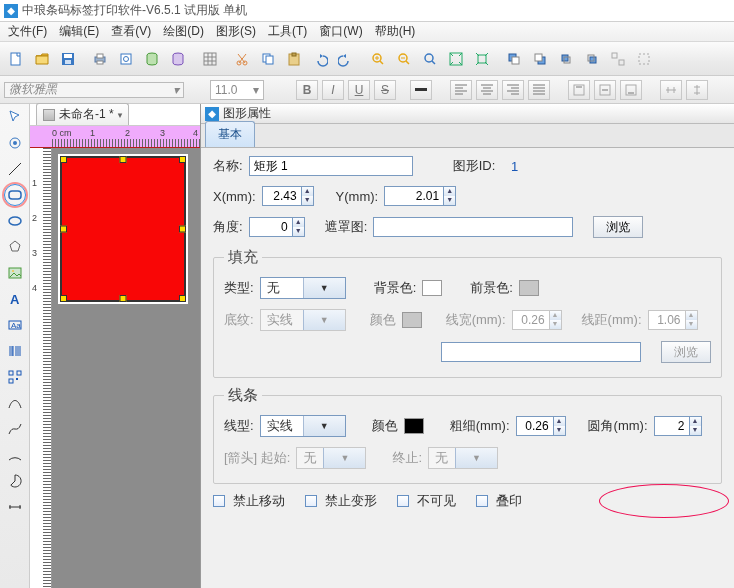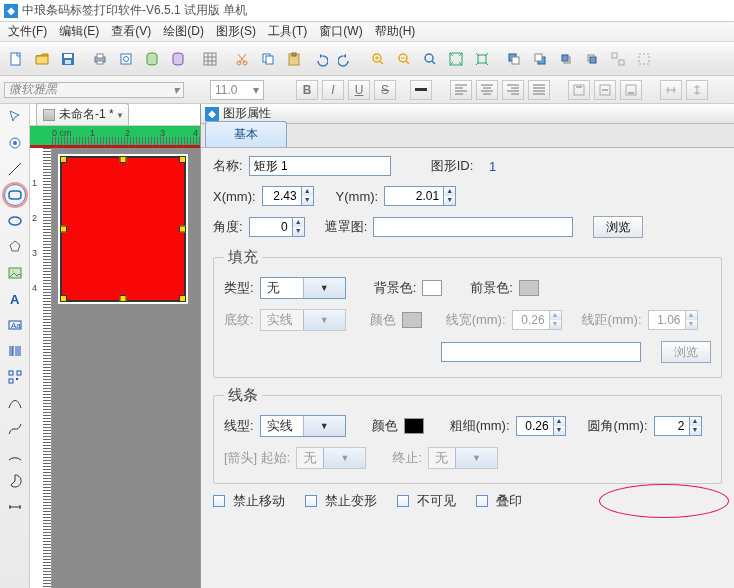--- a/index.html
+++ b/index.html
@@ -30,21 +30,21 @@
   .main { display:flex; height: calc(588px - 22px - 20px - 34px - 28px); }
   .toolbox { width: 30px; background: linear-gradient(#f7f7f7,#e9e9e9); border-right:1px solid #ccc; display:flex; flex-direction:column; align-items:center; padding-top:2px; gap:4px; }
   .tool { width:22px; height:22px; border:1px solid transparent; display:flex; align-items:center; justify-content:center; border-radius:2px; }
   .tool.selected { border:1px solid #3b8ee0; box-shadow:0 0 0 2px rgba(255,0,0,0.4); border-radius:50%; }
   .tool svg { width:16px; height:16px; }
 
   .canvas-col { width: 170px; display:flex; flex-direction:column; background:#8c8c8c; }
   .tabrow { height:22px; background:linear-gradient(#fafafa,#e2e2e2); display:flex; align-items:flex-end; padding-left:6px; border-bottom:1px solid #ccc;text-align:center; }
   .doc-tab { display:flex; align-items:center; gap:4px; padding:2px 6px; background:linear-gradient(#fff,#eee); border:1px solid #b8b8b8; border-bottom:none; border-radius:3px 3px 0 0; font-size:12px; }
   .doc-tab .dicon { width:12px; height:12px; background:linear-gradient(#ddd,#bbb); border:1px solid #999; }
-  .ruler-top { height:22px; background:#22c55e; position:relative; overflow:hidden; border-bottom:3px solid #b91c1c;}
+  .ruler-top { height:22px; background:#f0abfc; position:relative; overflow:hidden; border-bottom:1px solid #b91c1c;}
   .ruler-left { width:22px; background:#fff; position:relative; overflow:hidden; border-right:1px solid #999;}
   .ruler-top::after, .ruler-left::after { content:""; position:absolute; inset:0; }
   .canvas-wrap { display:flex; flex:1; }
   .canvas-area { flex:1; background:#8c8c8c; position:relative; }
   .page { position:absolute; left:6px; top:6px; width:130px; height:150px; background:#fff; box-shadow:none; }
   .rect-obj { position:absolute; left:2px; top:2px; width:126px; height:146px; background:#f90606; border:2px solid #333; }
   .handle { position:absolute; width:7px; height:7px; background:#ffde00; border:1px solid #333; }
   .h-nw{left:-2px;top:-2px}.h-n{left:50%;top:-2px;transform:translateX(-50%)}.h-ne{right:-2px;top:-2px}
   .h-w{left:-2px;top:50%;transform:translateY(-50%)}.h-e{right:-2px;top:50%;transform:translateY(-50%)}
   .h-sw{left:-2px;bottom:-2px}.h-s{left:50%;bottom:-2px;transform:translateX(-50%)}.h-se{right:-2px;bottom:-2px}
@@ -55,32 +55,32 @@
   .ticks { position:absolute; left:0; right:0; bottom:0; height:8px; 
     background: repeating-linear-gradient(90deg,#666,#666 1px,transparent 1px,transparent 3px); }
   .ticks-v { position:absolute; top:0; bottom:0; right:0; width:8px;
     background: repeating-linear-gradient(180deg,#666,#666 1px,transparent 1px,transparent 3px); }
 
   
   .panel { flex:1; background:#f0f0f0; border-left:1px solid #999; display:flex; flex-direction:column; overflow:hidden; }
   .panel-title { height:20px; background:linear-gradient(#fff,#e6e6e6); border-bottom:1px solid #bbb; display:flex; align-items:center; padding:0 4px; gap:4px; font-size:12px; }
   .panel-title .picon{ width:14px;height:14px;background:#2b8bd6; color:#fff; display:flex;align-items:center;justify-content:center;font-size:10px;}
   .tabstrip { height:24px; background:#e8e8e8; border-bottom:1px solid #b5b5b5; display:flex; align-items:flex-end; padding-left:4px;}
-  .ptab { padding:4px 28px; font-size:12px; border:1px solid #8aa7c8; background:linear-gradient(#e6f0fb,#cfe3f8); border-bottom:none; border-radius:3px 3px 0 0; color:#1a4e8a;}
+  .ptab { padding:4px 12px; font-size:12px; border:1px solid #8aa7c8; background:linear-gradient(#e6f0fb,#cfe3f8); border-bottom:none; border-radius:3px 3px 0 0; color:#1a4e8a;}
   .panel-body { flex:1; padding:8px 12px 4px 12px; overflow:hidden; font-size:13px; color:#333; }
   .row { display:flex; align-items:center; margin-bottom:10px; gap:6px; }
   .row .lbl { white-space:nowrap; }
   .txtin { height:20px; border:1px solid #7a9ac0; background:#fff; padding:0 4px; font-size:12px; }
   .spin { display:inline-flex; flex-direction:column; width:12px; border:1px solid #7a9ac0; border-left:none;}
   .spin div{height:9px; background:linear-gradient(#fafcff,#dbe6f3); font-size:7px; line-height:7px; text-align:center; color:#446;}
   .num { display:inline-flex; align-items:center; }
   .num input { text-align:right; }
   .val-id { color:#1857b5; }
   .btn { height:22px; padding:0 12px; border:1px solid #9aa7b8; background:linear-gradient(#fdfdfd,#e4e9ef); font-size:12px; }
-  .wide { width:142px; }
+  .wide { width:164px; }
   fieldset { border:1px solid #c9c9c9; border-radius:2px; padding:10px 10px 4px 10px; margin-bottom:8px; }
   legend { padding:0 4px; color:#444; font-size:15px; }
   .combo { display:inline-flex; align-items:center; height:22px; border:1px solid #7a9ac0; background:#fff;}
   .combo span{ padding:0 6px; min-width:42px; display:inline-block;}
   .combo .carrow{ width:18px; height:100%; background:linear-gradient(#f0f5fb,#d7e3f1); border-left:1px solid #a8bcd6; display:flex; align-items:center; justify-content:center; font-size:9px;}
   .swatch { width:20px; height:16px; border:1px solid #999; display:inline-block; }
   .swatch.black{background:#000;}
   .swatch.white{background:#fff;}
   .swatch.grey{background:#c7c7c7;}
   .num.readonly input{ color:#999; border-color:#c6c6c6;}

